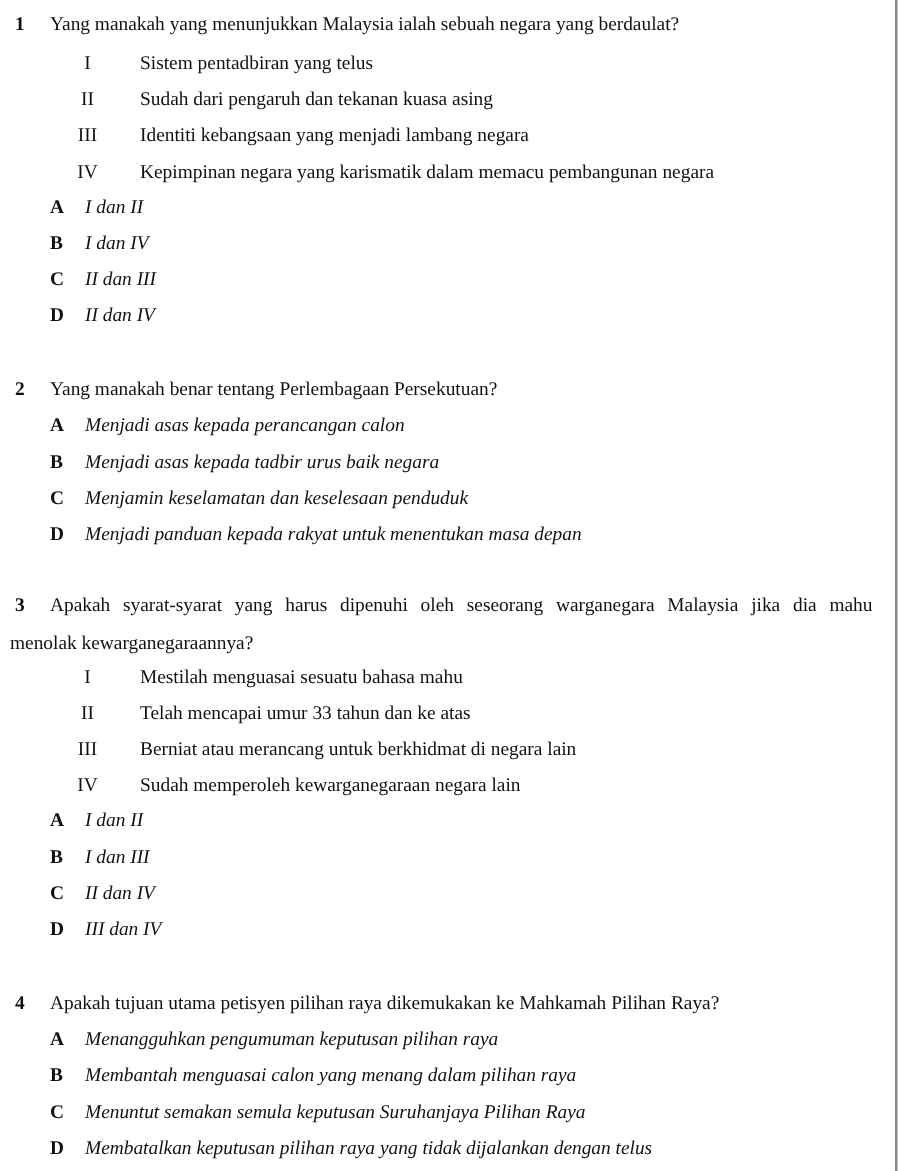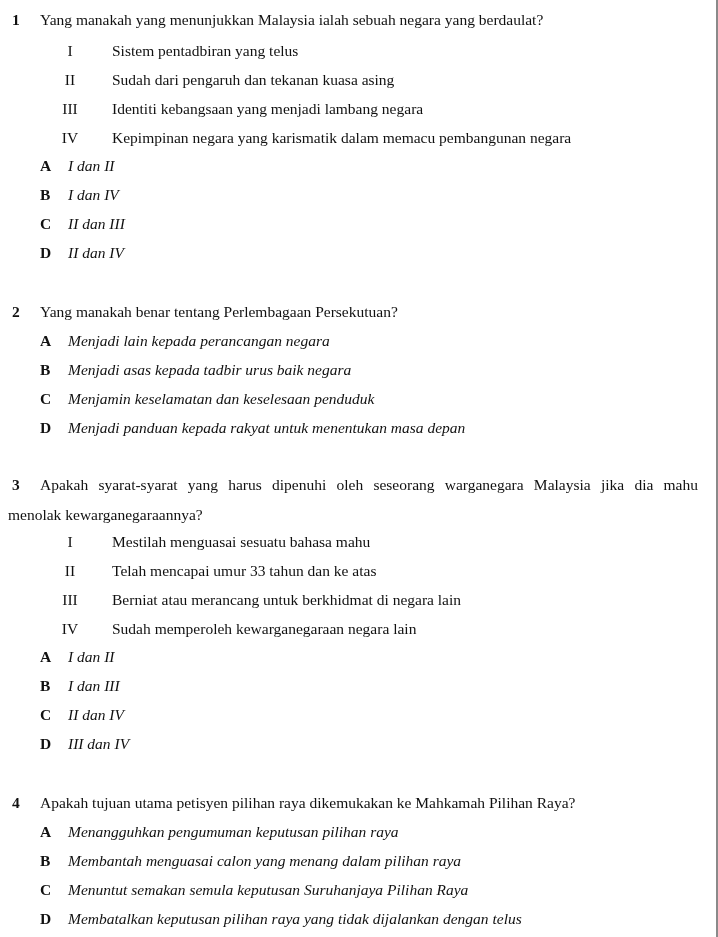--- a/index.html
+++ b/index.html
@@ -117,21 +117,21 @@
 </section>
 
 <section>
   <div class="line" style="top:302px;">
     <span class="qnum">2</span>
     <span class="qtext">Yang manakah benar tentang Perlembagaan Persekutuan?</span>
   </div>
 
   <div class="line" style="top:331px;">
     <span class="optletter">A</span>
-    <span class="opttext">Menjadi lain kepada perancangan negara</span>
+    <span class="opttext">Menjadi asas kepada perancangan calon</span>
   </div>
   <div class="line" style="top:360px;">
     <span class="optletter">B</span>
     <span class="opttext">Menjadi asas kepada tadbir urus baik negara</span>
   </div>
   <div class="line" style="top:389px;">
     <span class="optletter">C</span>
     <span class="opttext">Menjamin keselamatan dan keselesaan penduduk</span>
   </div>
   <div class="line" style="top:418px;">

